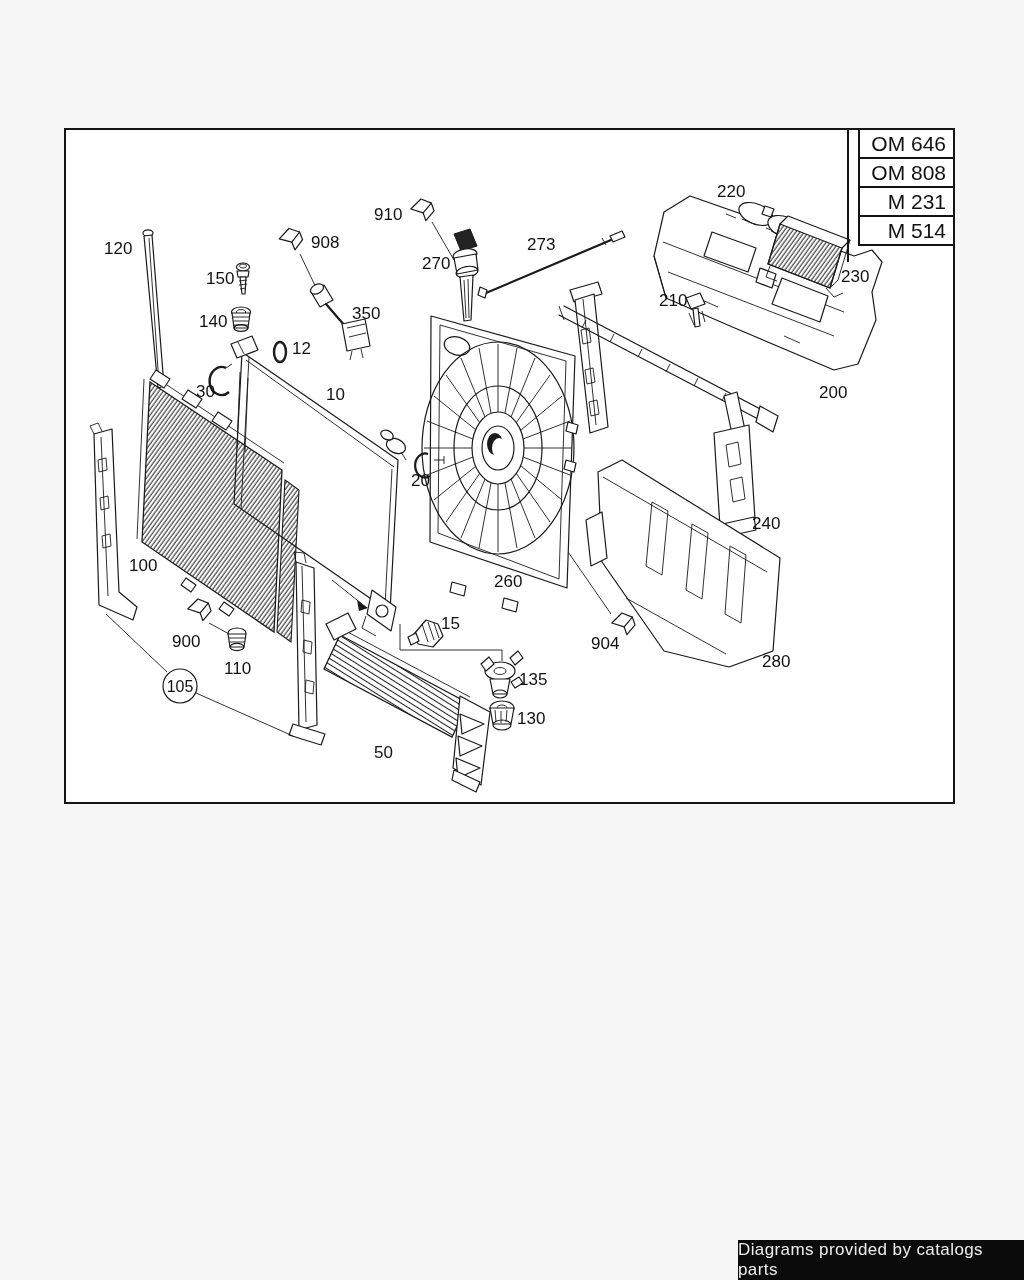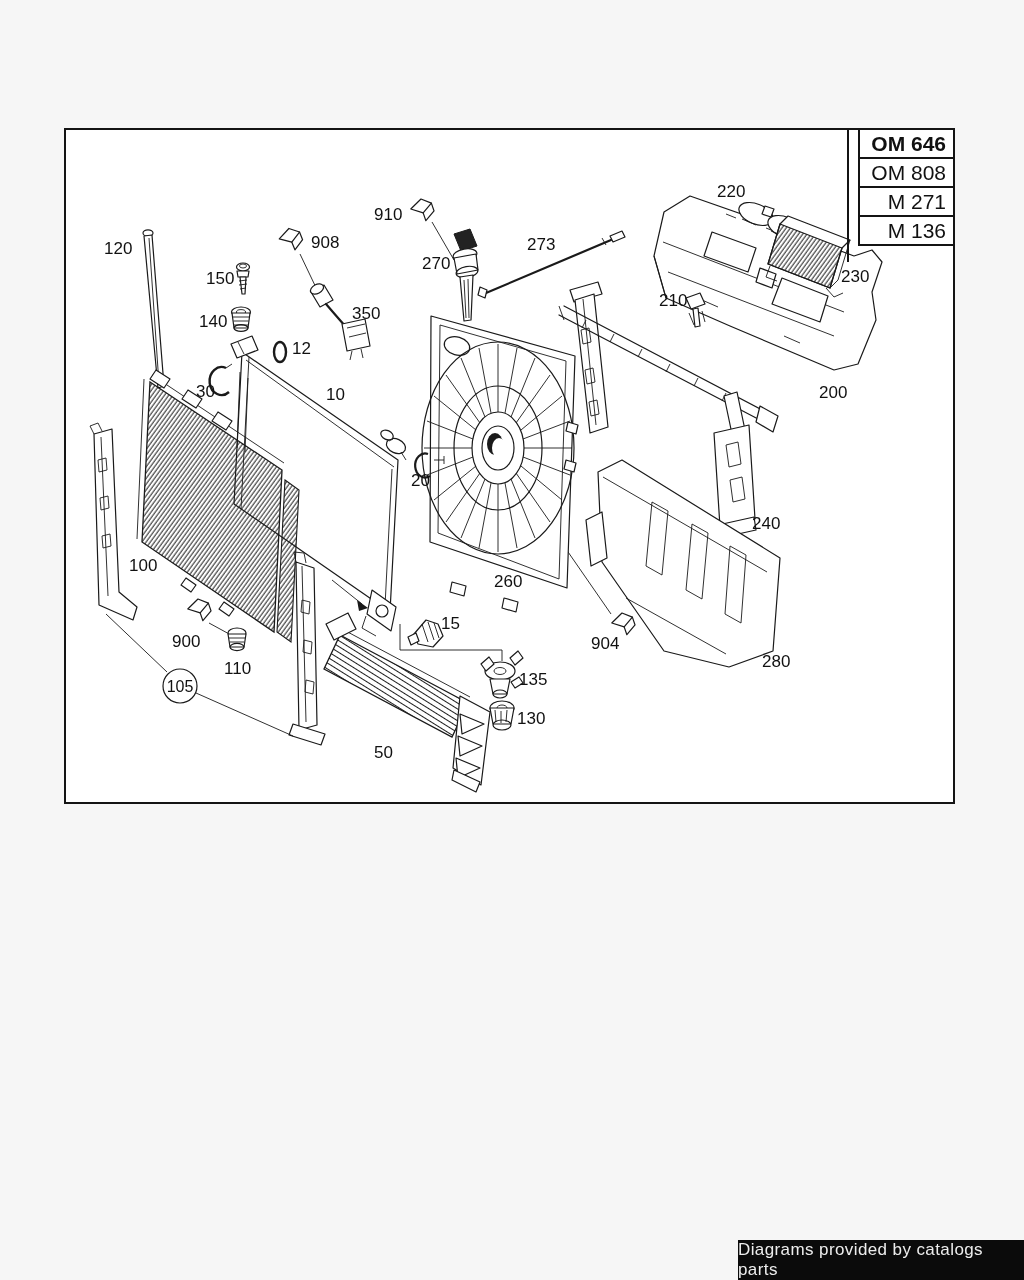--- a/index.html
+++ b/index.html
@@ -13,21 +13,21 @@
   .frame svg { position:absolute; left:0; top:0; }
 
   
   .engine-table { position:absolute; top:-2px; right:-2px; width:97px; }
   .engine-table .etrow {
     box-sizing:border-box; width:97px; height:31px; margin-top:-2px;
     border:2px solid #141414; background:#ffffff;
     display:flex; align-items:center; justify-content:flex-end;
     padding-right:7px; font-size:21px; color:#111;
   }
-  .engine-table .etrow:first-child { margin-top:0;font-weight:bold; }
+  .engine-table .etrow:first-child { margin-top:0; }
   .table-flank { position:absolute; top:-2px; right:104px; width:2px; height:134px; background:#141414; }
 
   
   svg .ln { stroke:#1a1a1a; stroke-width:1.2; fill:none; stroke-linejoin:round; stroke-linecap:round; }
   svg .lnw { stroke:#1a1a1a; stroke-width:1.2; fill:#ffffff; stroke-linejoin:round; }
   svg .thin { stroke:#1a1a1a; stroke-width:0.9; fill:none; }
   svg .thick { stroke:#1a1a1a; stroke-width:2.2; fill:none; stroke-linecap:round; }
   svg .dark { fill:#222222; stroke:#1a1a1a; stroke-width:1; }
   svg text { font-family:"Liberation Sans", sans-serif; font-size:17px; fill:#111; }
   svg text.callout-num { font-size:16px; text-anchor:middle; }
@@ -327,22 +327,22 @@
         <text x="453" y="555">135</text>
         <text x="451" y="594">130</text>
         <text x="308" y="628">50</text>
       </g>
     </svg>
 
     <div class="table-flank"></div>
     <div class="engine-table">
       <div class="etrow">OM 646</div>
       <div class="etrow">OM 808</div>
-      <div class="etrow">M 271</div>
-      <div class="etrow">M 136</div>
+      <div class="etrow">M 231</div>
+      <div class="etrow">M 514</div>
     </div>
 
   </div>
 
   <div class="footer-bar">
     <span>Diagrams provided by catalogs parts</span>
   </div>
 
 </div>
 

